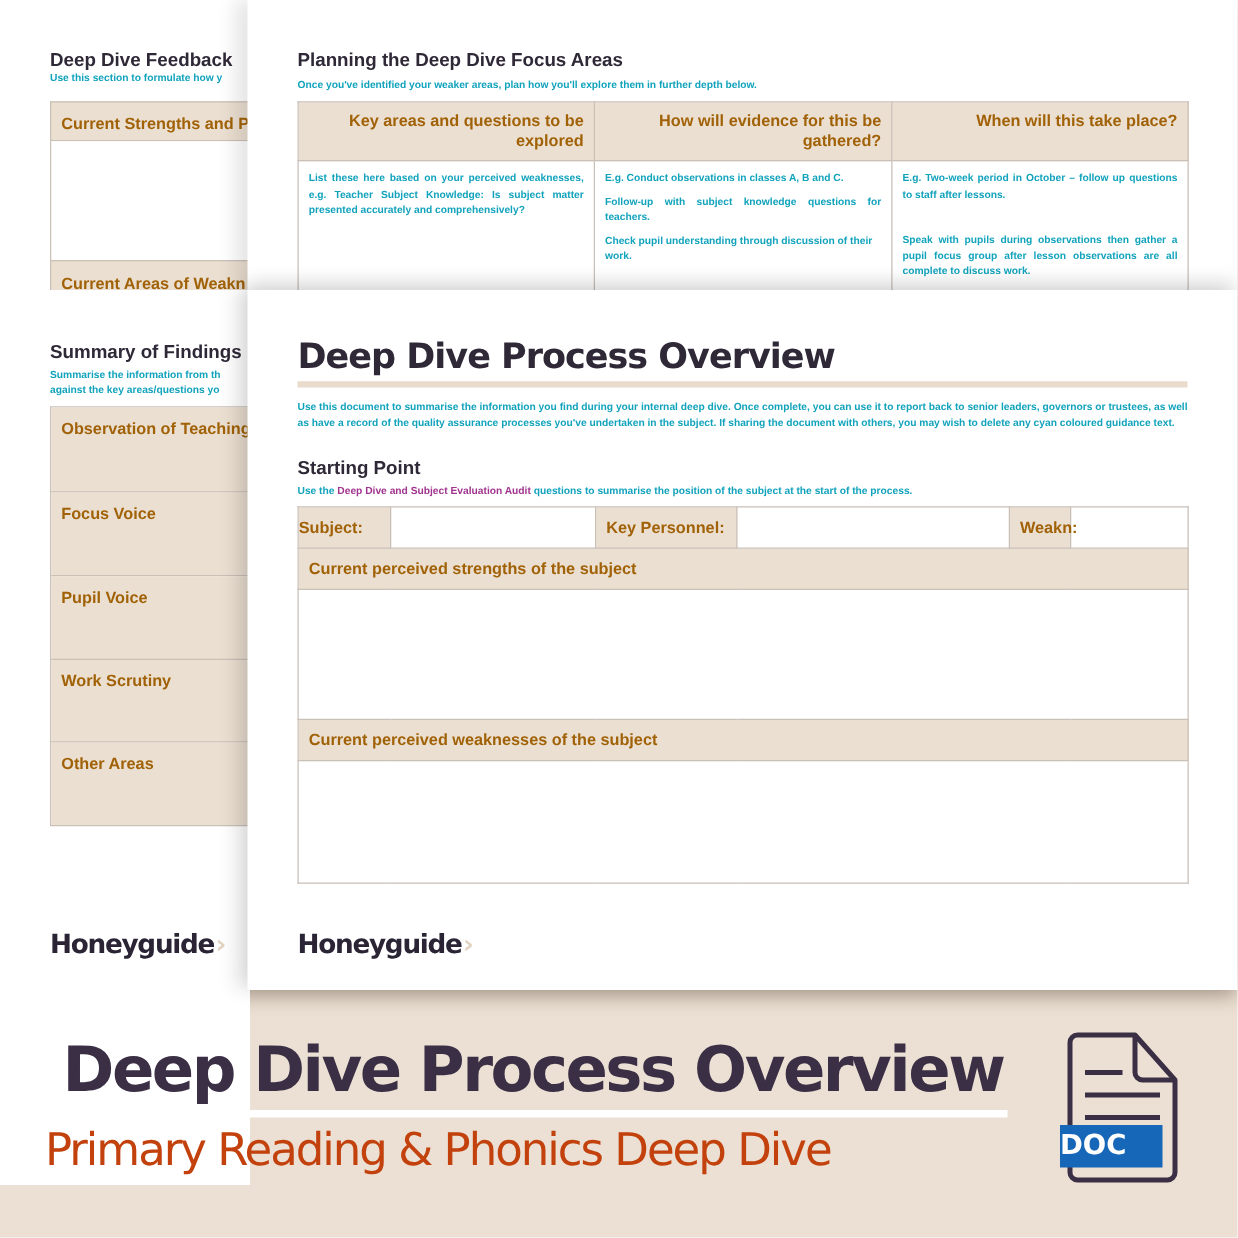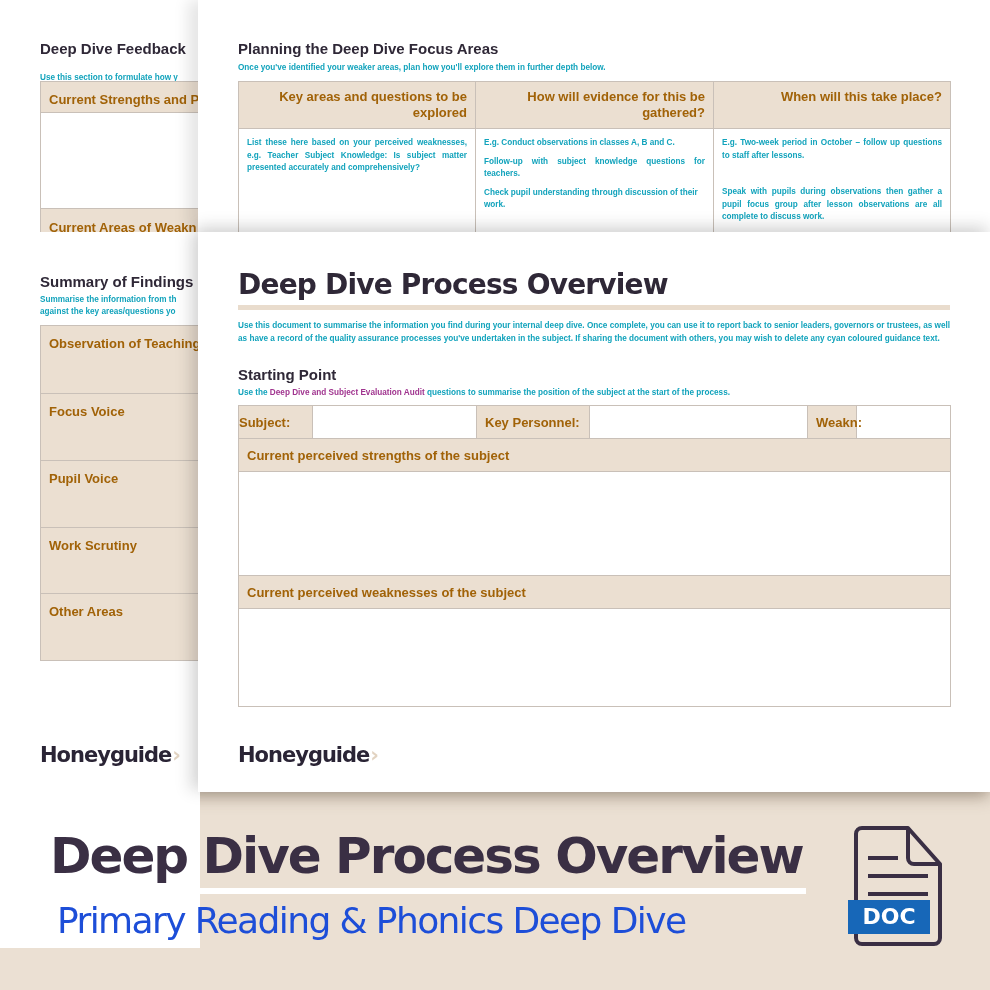--- a/index.html
+++ b/index.html
@@ -50,34 +50,34 @@
   }
   .logo .chev { color: #e2d3c1; font-weight: bold; margin-left: 1px; }
 
   .big-title {
     position: absolute; left: 50px; top: 826px;
     font-family: "DejaVu Sans", sans-serif; font-size: 50px; font-weight: bold;
     color: #3a2f44; letter-spacing: -2px; line-height: 60px;
   }
   .big-rule { position: absolute; left: 50px; top: 888px; width: 756px; height: 6px; background: #ffffff; }
   .big-sub {
-    position: absolute; left: 57px; top: 898px;
-    font-family: "DejaVu Sans", sans-serif; font-size: 36px; color: #1d4ed8;
+    position: absolute; left: 36px; top: 898px;
+    font-family: "DejaVu Sans", sans-serif; font-size: 36px; color: #c2410c;
     letter-spacing: -1.6px; line-height: 46px;
   }
   .doc-icon { position: absolute; left: 846px; top: 824px; width: 100px; height: 124px; }
 </style>
 </head>
 <body>
 
 <div class="stage-top"></div>
 
 <div class="page" id="pageA">
   <div class="sec-title" style="position:absolute;left:40px;top:40px;">Deep Dive Feedback</div>
-  <div class="guide" style="position:absolute;left:40px;top:72px;white-space:nowrap;">Use this section to formulate how y</div>
+  <div class="guide" style="position:absolute;left:40px;top:57px;white-space:nowrap;">Use this section to formulate how y</div>
   <div style="position:absolute;left:40px;top:81px;width:200px;">
     <div class="hdr" style="height:32px;border:1px solid #c9c0b8;padding:8px 0 0 8px;white-space:nowrap;">
       <span class="hdr-txt">Current Strengths and P</span>
     </div>
     <div style="height:95px;border-left:1px solid #c9c0b8;border-right:1px solid #c9c0b8;background:#fff;"></div>
     <div class="hdr" style="height:40px;border:1px solid #c9c0b8;padding:9px 0 0 8px;white-space:nowrap;">
       <span class="hdr-txt">Current Areas of Weakn</span>
     </div>
   </div>
 </div>
@@ -180,14 +180,14 @@
 
 <div class="doc-icon">
   <svg width="100" height="124" viewBox="0 0 100 124">
     <path d="M16 4 H62 L94 40 V114 a6 6 0 0 1 -6 6 H16 a6 6 0 0 1 -6 -6 V10 a6 6 0 0 1 6 -6 Z" fill="none" stroke="#3a2f44" stroke-width="4" stroke-linejoin="round"></path>
     <path d="M62 4 V34 a6 6 0 0 0 6 6 H94" fill="none" stroke="#3a2f44" stroke-width="4" stroke-linejoin="round"></path>
     <line x1="22" y1="34" x2="52" y2="34" stroke="#3a2f44" stroke-width="4"></line>
     <line x1="22" y1="52" x2="82" y2="52" stroke="#3a2f44" stroke-width="4"></line>
     <line x1="22" y1="70" x2="82" y2="70" stroke="#3a2f44" stroke-width="4"></line>
     <rect x="2" y="76" width="82" height="34" fill="#1767b8"></rect>
   </svg>
-  <div style="position:absolute;left:2px;top:76px;width:82px;height:32px;line-height:34px;text-align:center;color:#ffffff;font-family:'DejaVu Sans',sans-serif;font-weight:bold;font-size:22px;">DOC</div>
+  <div style="position:absolute;left:2px;top:76px;width:82px;height:32px;line-height:34px;text-align:left;color:#ffffff;font-family:'DejaVu Sans',sans-serif;font-weight:bold;font-size:22px;">DOC</div>
 </div>
 
 </body></html>

